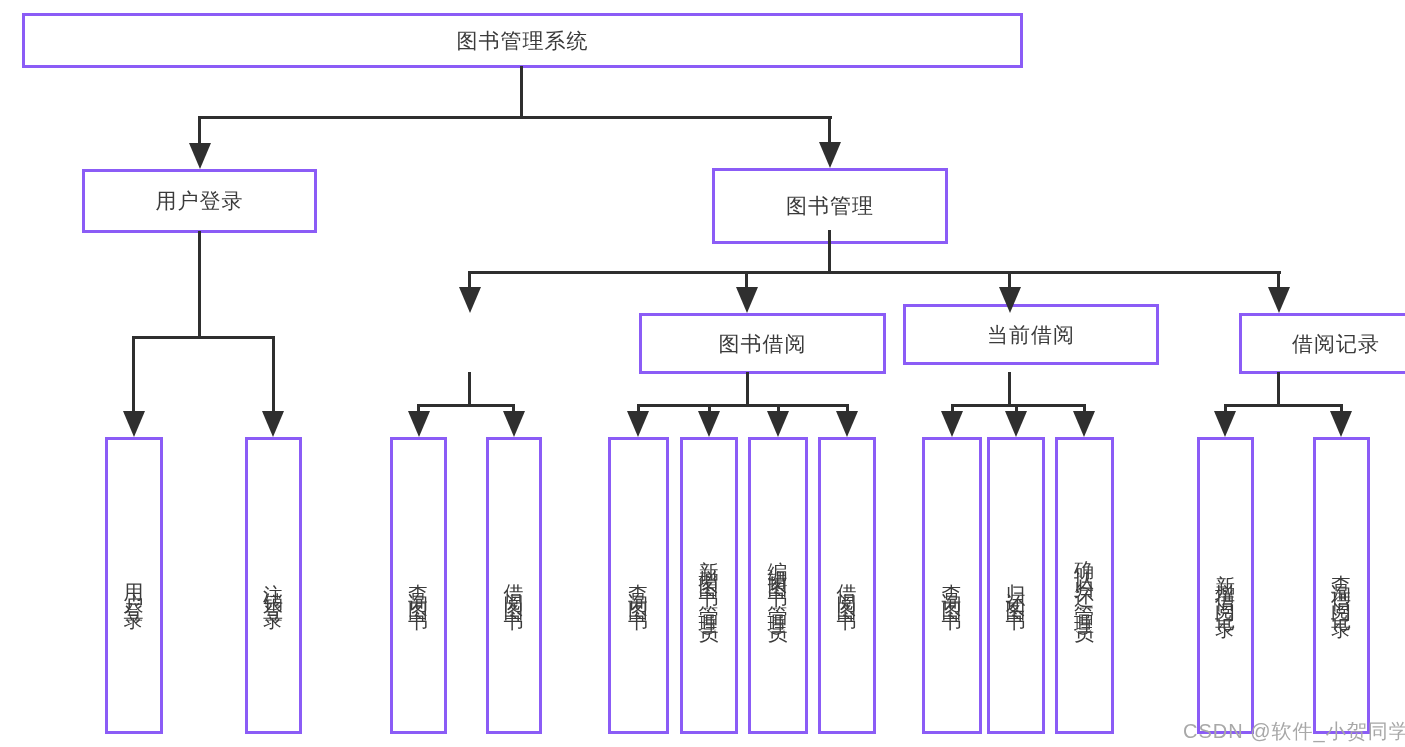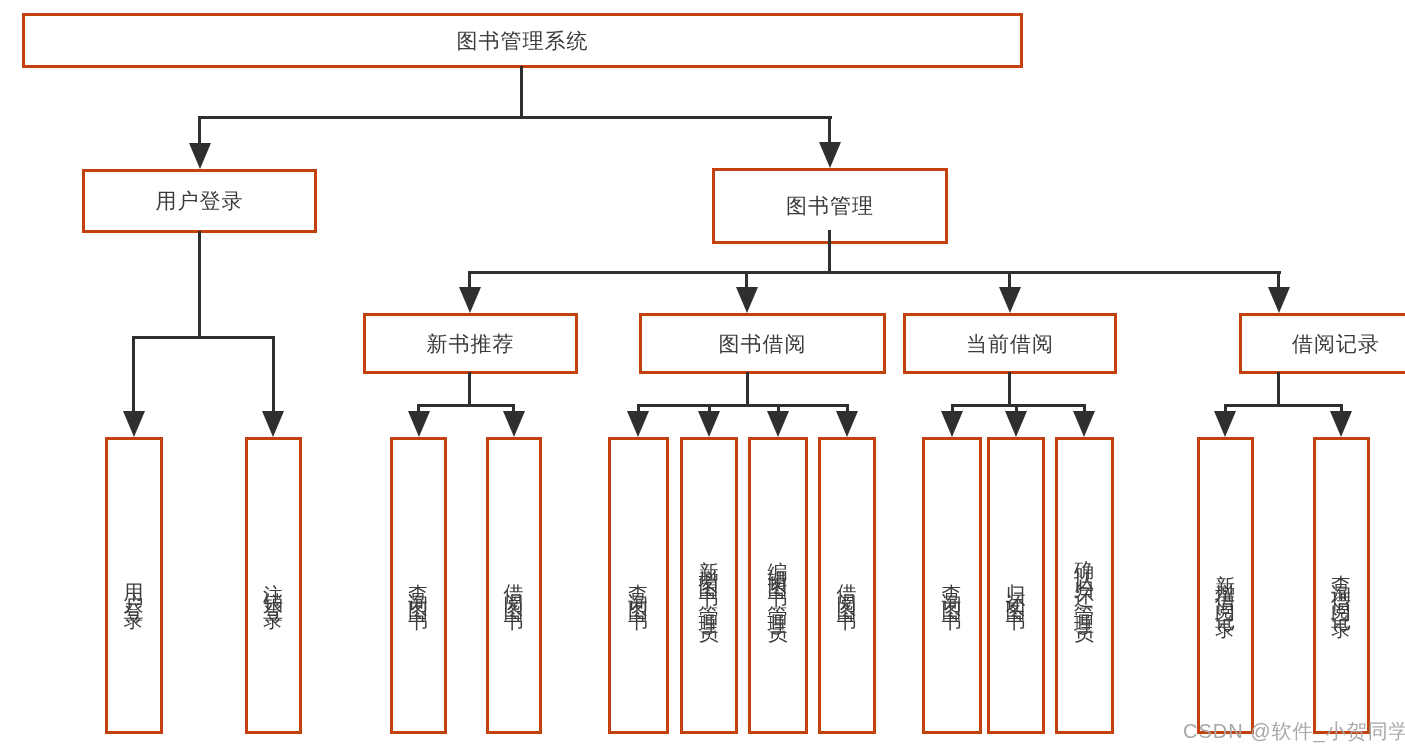--- a/index.html
+++ b/index.html
@@ -1,20 +1,20 @@
 <!DOCTYPE html>
 <html><head>
 <meta charset="utf-8">
 <style>
   * { margin:0; padding:0; box-sizing:border-box; }
   html,body { background:#ffffff; }
   body { font-family:"Liberation Sans", sans-serif; }
   .canvas { position:relative; width:1405px; height:747px; background:#ffffff; overflow:hidden; }
   .node {
-    position:absolute; border:3px solid #c2410c; background:#ffffff;
+    position:absolute; border:3px solid #8b5cf6; background:#ffffff;
     display:flex; align-items:center; justify-content:center;
     color:#3b3b3b;
   }
   .node.h { font-size:21px; letter-spacing:1px; white-space:nowrap; }
   .node.v {
     writing-mode:vertical-rl; text-orientation:mixed;
     font-size:20px; letter-spacing:9px; line-height:1;
   }
   .vl { position:absolute; width:3px; background:#2f2f2f; }
   .hl { position:absolute; height:3px; background:#2f2f2f; }
@@ -33,25 +33,24 @@
 <body>
 
 <div class="canvas">
 
   <div class="node h" style="left:22px;top:13px;width:1001px;height:55px">图书管理系统</div>
 
   <div class="node h" style="left:82px;top:169px;width:235px;height:64px">用户登录</div>
 
   <div class="node h" style="left:712px;top:168px;width:236px;height:76px">图书管理</div>
 
-  <div class="node h" style="left:363px;top:313px;width:215px;height:61px">新书推荐</div>
 
   <div class="node h" style="left:639px;top:313px;width:247px;height:61px">图书借阅</div>
 
-  <div class="node h" style="left:903px;top:313px;width:214px;height:61px">当前借阅</div>
+  <div class="node h" style="left:903px;top:304px;width:256px;height:61px">当前借阅</div>
 
   <div class="node h" style="left:1239px;top:313px;width:194px;height:61px">借阅记录</div>
 
   <div class="node v" style="left:105px;top:437px;width:58px;height:297px">用户登录</div>
 
   <div class="node v" style="left:245px;top:437px;width:57px;height:297px">注销登录</div>
 
   <div class="node v" style="left:390px;top:437px;width:57px;height:297px">查询图书</div>
 
   <div class="node v" style="left:486px;top:437px;width:56px;height:297px">借阅图书</div>

